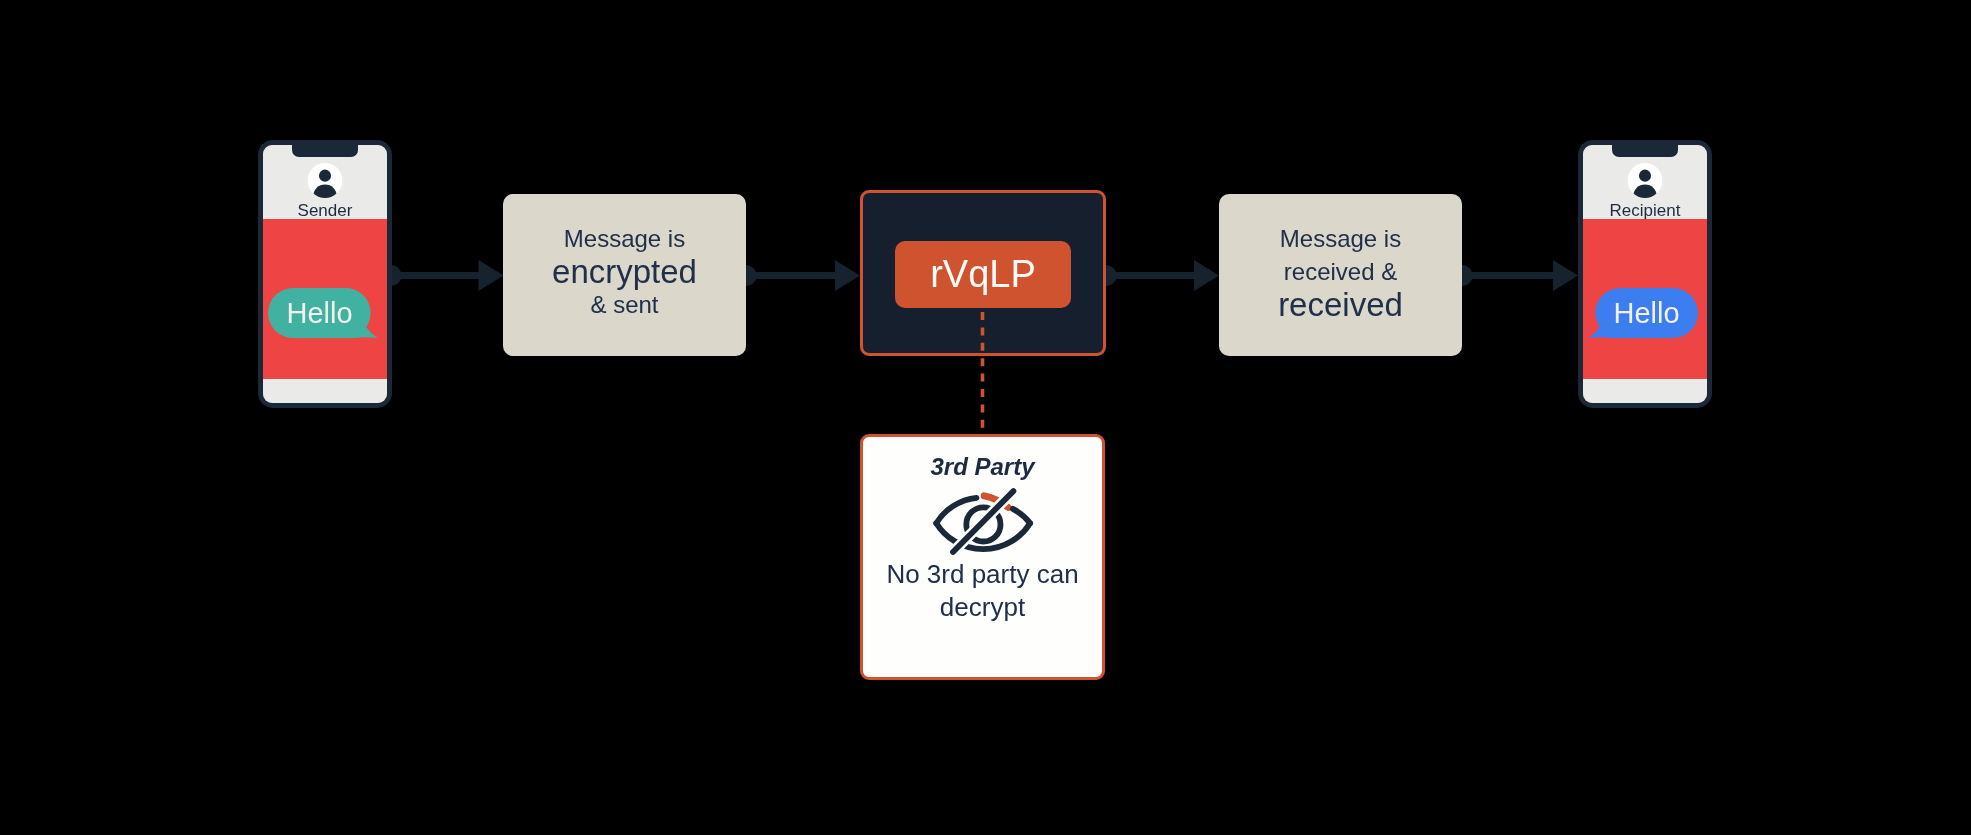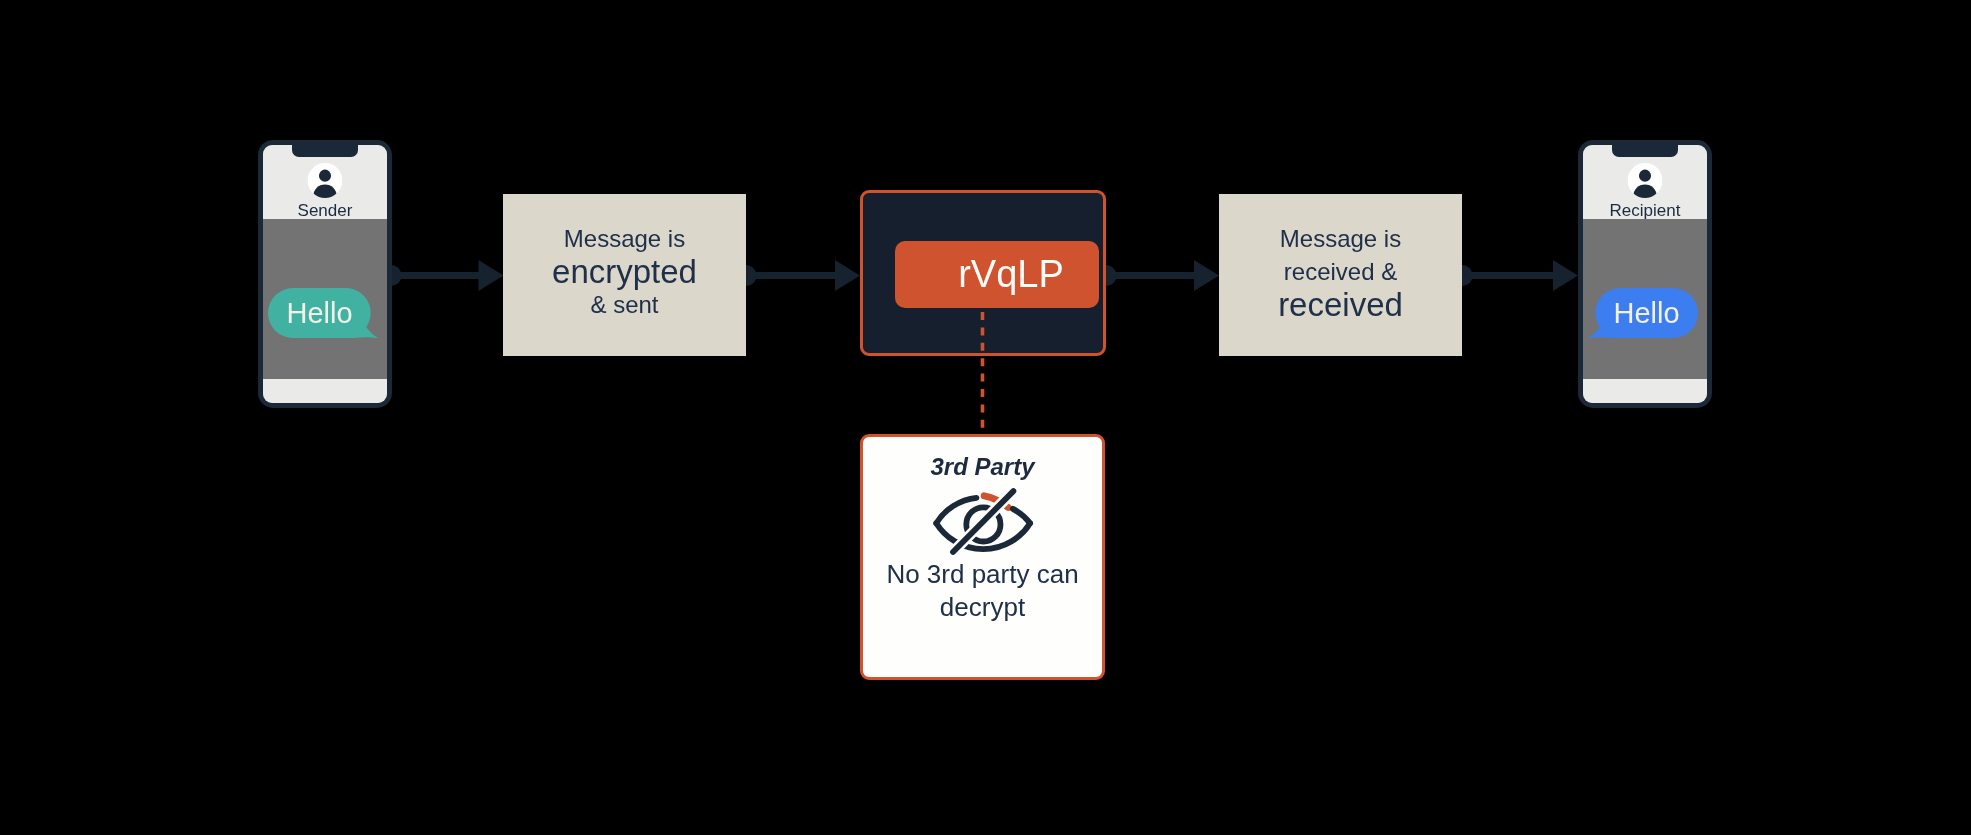--- a/index.html
+++ b/index.html
@@ -14,21 +14,21 @@
     height: 835px;
     background: #000000;
     overflow: hidden;
   }
   
   .phone {
     position: absolute;
     top: 140px;
     width: 124px;
     height: 258px;
-    background: #737373;
+    background: #ef4444;
     border: 5px solid #1B2838;
     border-radius: 15px;
     z-index: 2;
     text-decoration: underline;
   }
   .phone-inner {
     position: absolute;
     inset: 0;
     border-radius: 9px;
     overflow: hidden;
@@ -97,21 +97,21 @@
   .bubble-recipient { right: 9px; }
   .bubble-recipient .bubble-text { right: 0; }
 
   
   .stepbox {
     position: absolute;
     top: 194px;
     width: 243px;
     height: 162px;
     background: #DBD8CB;
-    border-radius: 0;
+    border-radius: 10px;
     display: flex;
     flex-direction: column;
     justify-content: center;
     align-items: center;
     text-align: center;
     color: #20304A;
     padding-bottom: 7px;
     box-sizing: border-box;
     z-index: 2;
   }
@@ -136,21 +136,20 @@
     top: 48px;
     width: 176px;
     height: 67px;
     background: #D0532F;
     border-radius: 10px;
     display: flex;
     align-items: center;
     justify-content: center;
     font-size: 38px;
     color: #FBFBF8;
-    padding-left: 28px;
   }
 
   
   .thirdbox {
     position: absolute;
     left: 860px;
     top: 434px;
     width: 239px;
     height: 240px;
     background: #FEFEFD;

